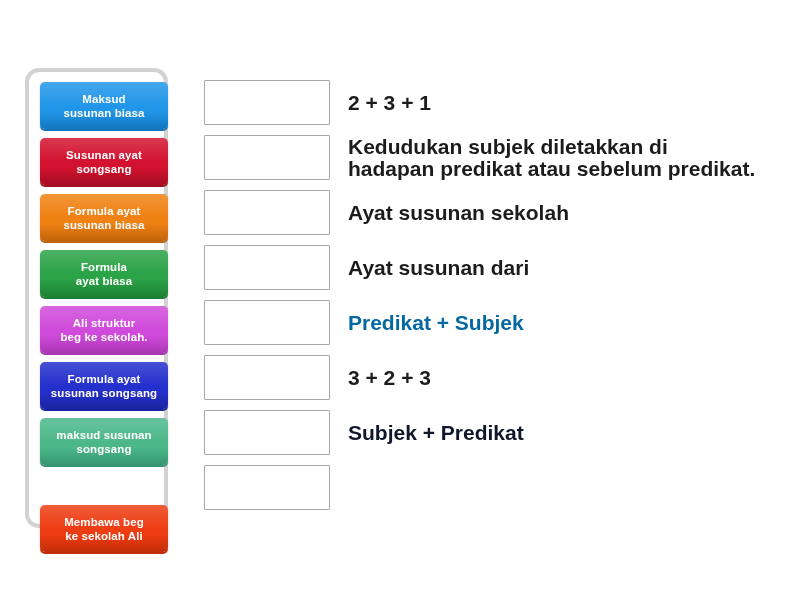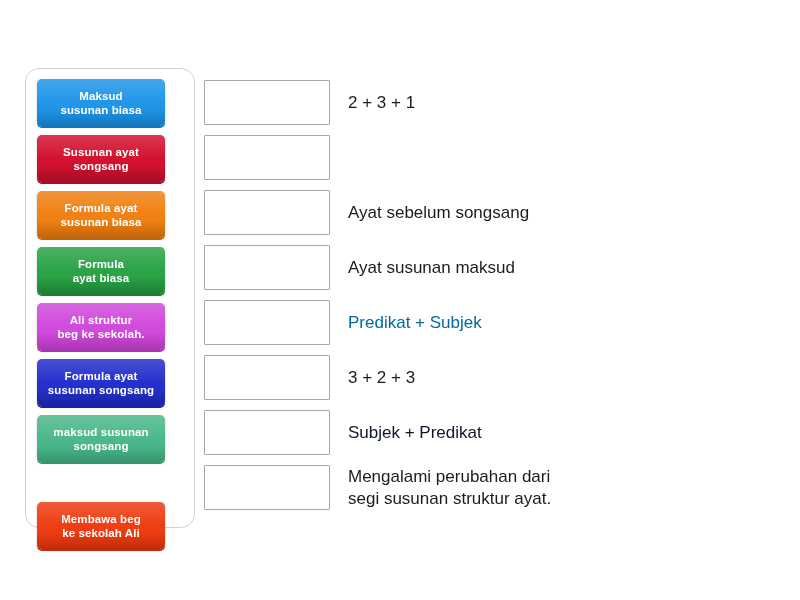--- a/index.html
+++ b/index.html
@@ -20,23 +20,23 @@
     left: 0; top: 0;
     width: 800px;
     height: 600px;
   }
 
   
   .tiles-panel {
     position: absolute;
     left: 25px;
     top: 68px;
-    width: 170px;
+    width: 143px;
     height: 460px;
-    border: 1px solid #c4b5fd;
+    border: 4px solid #c4b5fd;
     border-radius: 14px;
     background: #ffffff;
     box-sizing: border-box;
     padding: 10px 11px;
   }
 
   .tile {
     position: relative;
     width: 128px;
     height: 47px;
@@ -95,25 +95,25 @@
     width: 126px;
     height: 45px;
     border: 1px solid #a8a8a8;
     background: #ffffff;
     box-sizing: border-box;
     border-radius: 1px;
   }
 
   .answer-text {
     margin-left: 18px;
-    font-size: 17px;
+    font-size: 21px;
     line-height: 22px;
     color: #1c1c1c;
     white-space: pre-line;
-    font-weight: normal;
+    font-weight: bold;
   }
 </style>
 </head>
 <body style="background: rgb(255, 255, 255);">
 
 <div id="activity">
 
   <div class="tiles-panel" style="border-color: rgb(210, 210, 210);">
 
     <div class="tile" style="background: linear-gradient(rgb(33, 150, 232) 0%, rgb(33, 150, 232) 62%, rgb(18, 119, 190) 100%); box-shadow: rgb(18, 119, 190) 0px 2px 0px, rgba(0, 0, 0, 0.25) 0px 1px 2px;">
@@ -153,48 +153,48 @@
 
   <div class="answers">
 
     <div class="answer-row">
       <div class="drop-slot" style="border-color: rgb(168, 168, 168);"></div>
       <div class="answer-text" style="color: rgb(28, 28, 28);">2 + 3 + 1</div>
     </div>
 
     <div class="answer-row">
       <div class="drop-slot" style="border-color: rgb(168, 168, 168);"></div>
-    </div>
-
-    <div class="answer-row">
-      <div class="drop-slot" style="border-color: rgb(168, 168, 168);"></div>
-      <div class="answer-text" style="color: rgb(28, 28, 28);">Ayat sebelum songsang</div>
-    </div>
-
-    <div class="answer-row">
-      <div class="drop-slot" style="border-color: rgb(168, 168, 168);"></div>
-      <div class="answer-text" style="color: rgb(28, 28, 28);">Ayat susunan maksud</div>
+      <div class="answer-text" style="color: rgb(28, 28, 28);">Kedudukan subjek diletakkan di
+hadapan predikat atau sebelum predikat.</div>
+    </div>
+
+    <div class="answer-row">
+      <div class="drop-slot" style="border-color: rgb(168, 168, 168);"></div>
+      <div class="answer-text" style="color: rgb(28, 28, 28);">Ayat susunan sekolah</div>
+    </div>
+
+    <div class="answer-row">
+      <div class="drop-slot" style="border-color: rgb(168, 168, 168);"></div>
+      <div class="answer-text" style="color: rgb(28, 28, 28);">Ayat susunan dari</div>
     </div>
 
     <div class="answer-row">
       <div class="drop-slot" style="border-color: rgb(168, 168, 168);"></div>
       <div class="answer-text" style="color: #0369a1;">Predikat + Subjek</div>
     </div>
 
     <div class="answer-row">
       <div class="drop-slot" style="border-color: rgb(168, 168, 168);"></div>
       <div class="answer-text" style="color: rgb(28, 28, 28);">3 + 2 + 3</div>
     </div>
 
     <div class="answer-row">
       <div class="drop-slot" style="border-color: rgb(168, 168, 168);"></div>
       <div class="answer-text" style="color: #0f172a;">Subjek + Predikat</div>
     </div>
 
     <div class="answer-row">
       <div class="drop-slot" style="border-color: rgb(168, 168, 168);"></div>
-      <div class="answer-text" style="color: rgb(28, 28, 28);">Mengalami perubahan dari
-segi susunan struktur ayat.</div>
     </div>
 
   </div>
 
 </div>
 
 </body></html>

